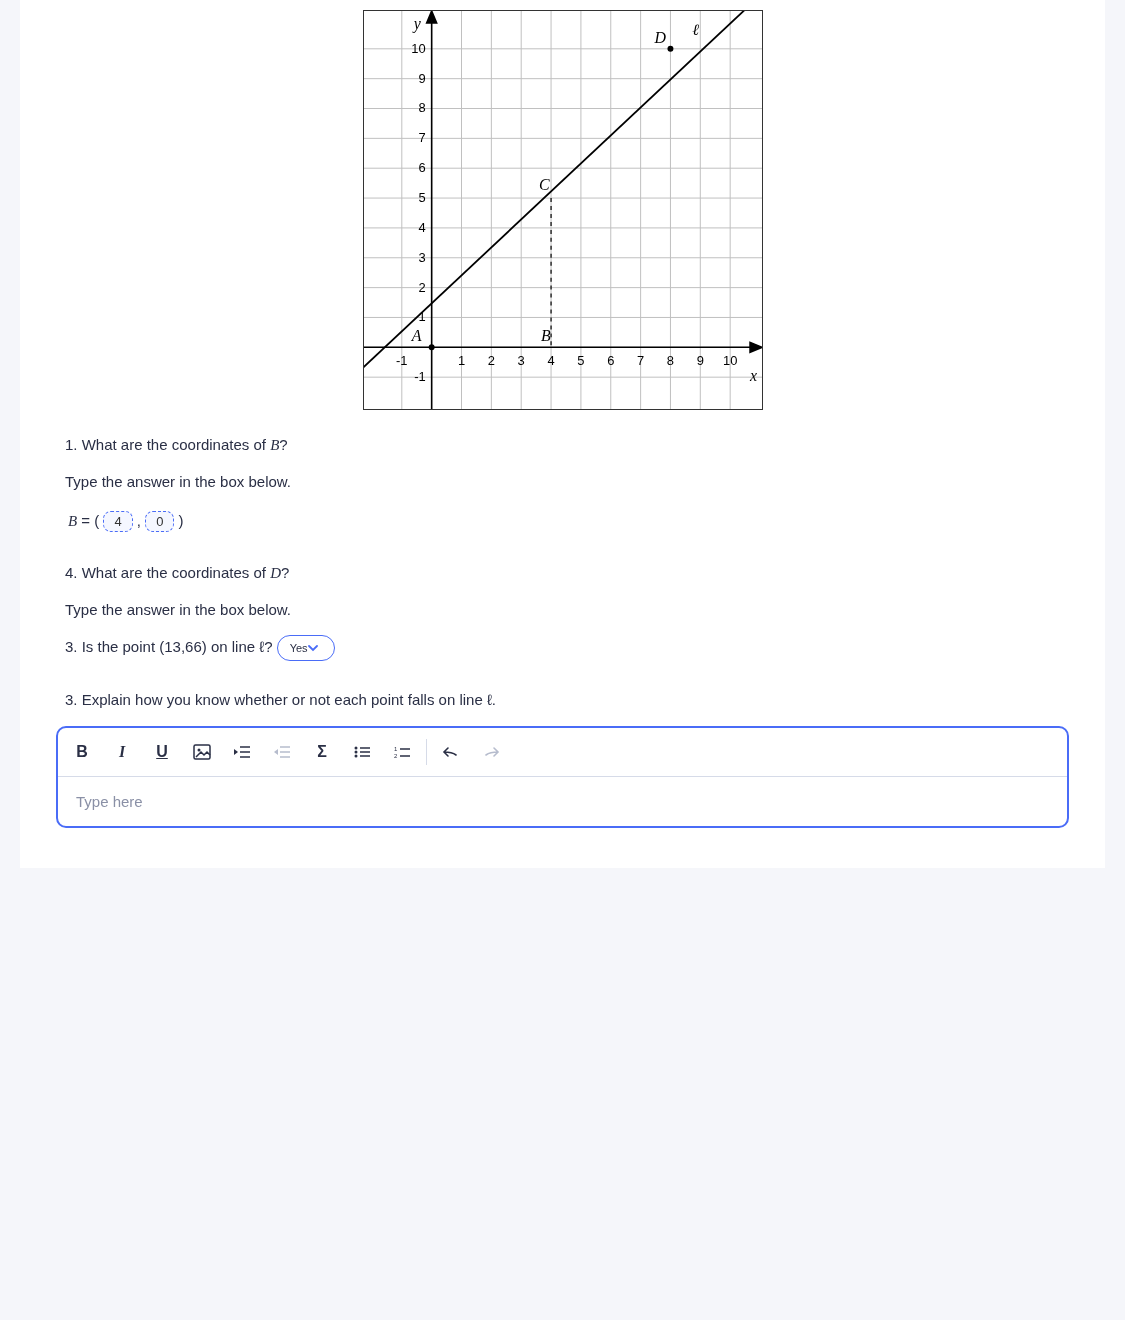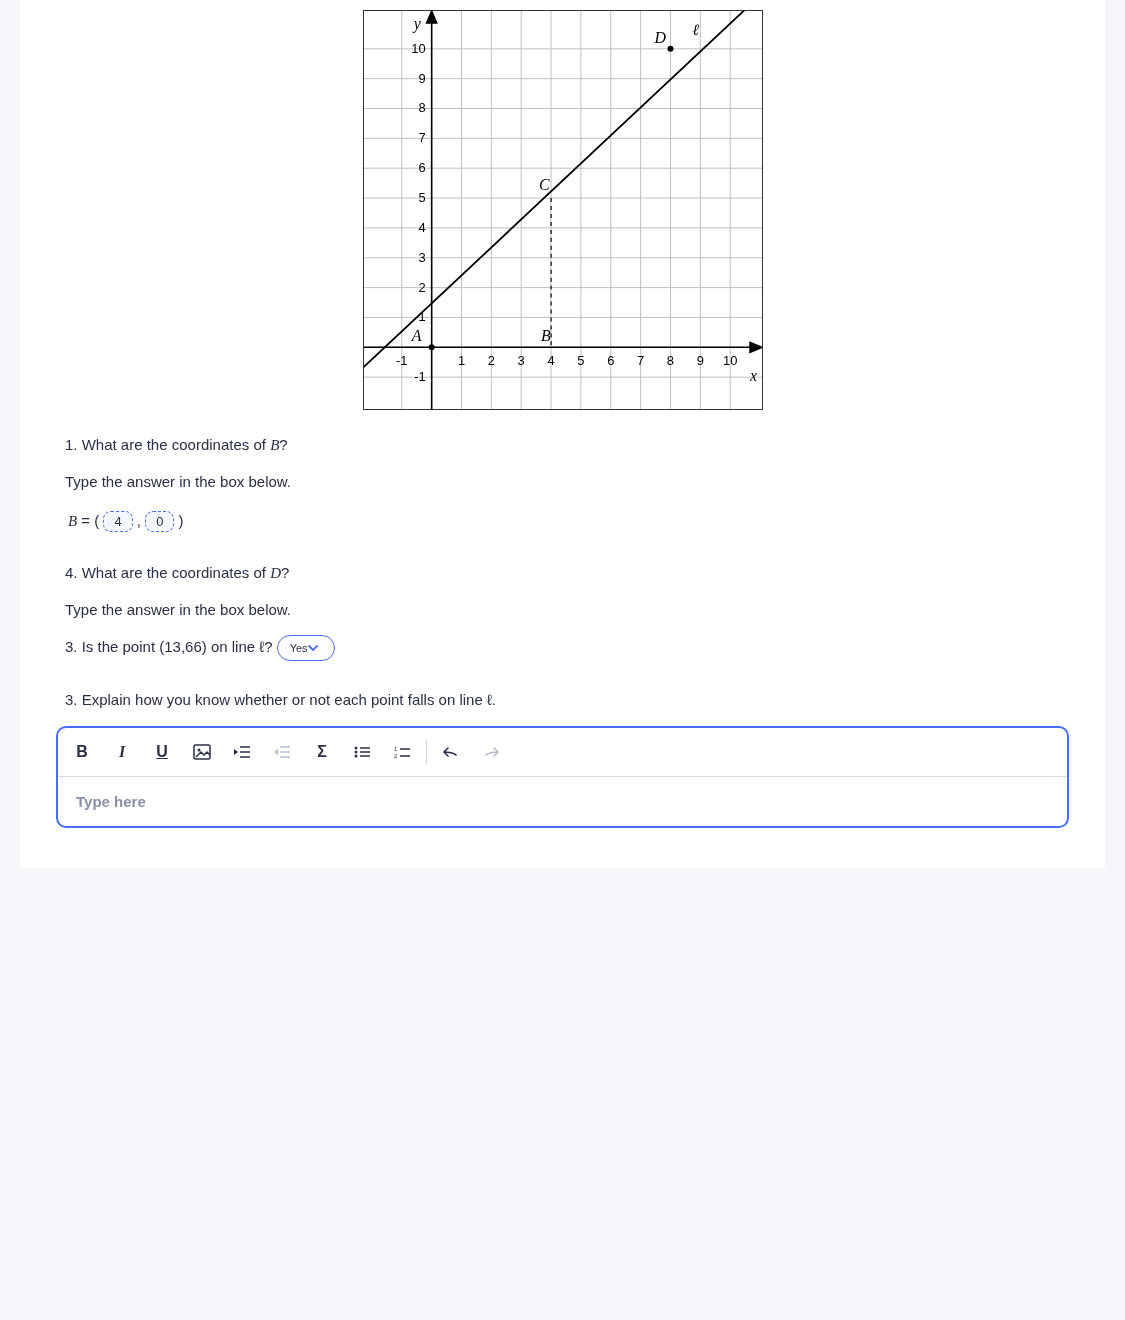--- a/index.html
+++ b/index.html
@@ -67,21 +67,20 @@
     color: #2a2f45;
     cursor: pointer;
   }
   .tbtn.dim { color: #b6bccd; }
   .tdivider { width: 1px; height: 26px; background: #d6dbe8; margin: 0 4px; }
   .editor-body {
     padding: 16px 18px;
     color: #8a90a6;
     font-size: 15px;
     min-height: 48px;
-    font-weight: bold;
   }
   svg.graph { border: 1px solid #333; }
 </style>
 </head>
 <body>
 
 <div class="page">
 
   <div class="graph-wrap">
     <svg class="graph" width="400" height="400" viewBox="0 0 400 400">

